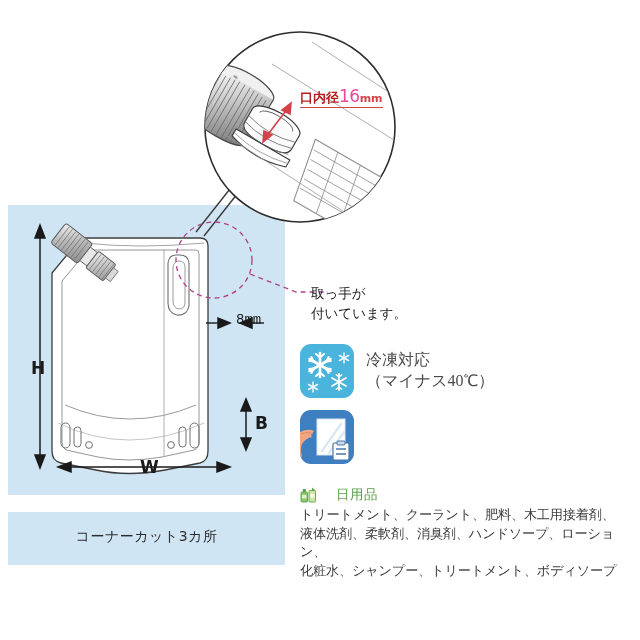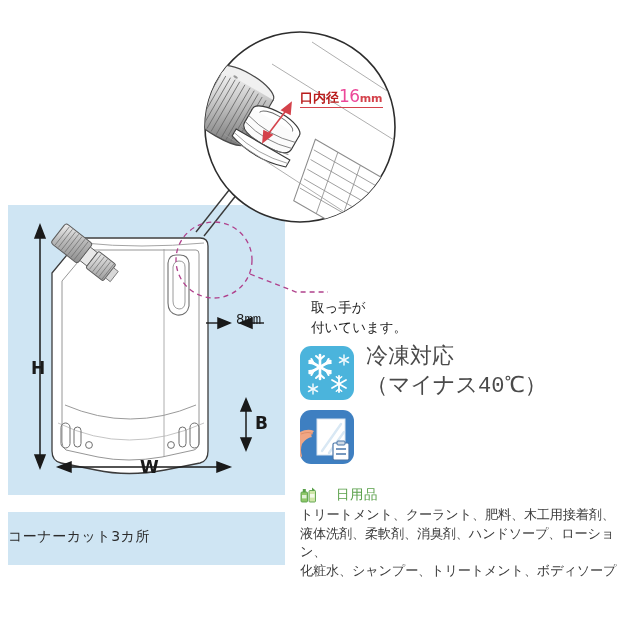--- a/index.html
+++ b/index.html
@@ -29,20 +29,21 @@
     background: #cfe5f3;
   }
   #panel-main  { left: 8px;  top: 205px; width: 277px; height: 290px; }
   #panel-caption { left: 8px; top: 512px; width: 277px; height: 53px; }
 
   .caption-text {
     position: absolute;
     left: 8px;
     top: 528px;
     width: 277px;
+    text-align: center;
     font-size: 14px;
     color: #2c2c2c;
     letter-spacing: 0.5px;
     font-family: "DejaVu Sans", "Liberation Sans", sans-serif;
   }
 
   
   #magnifier-svg {
     position: absolute;
     left: 160px;
@@ -105,26 +106,26 @@
   #mouth-label .unit {
     font-size: 11px;
     font-weight: bold;
     color: #d4424b;
   }
 
   
   #handle-callout {
     position: absolute;
     left: 311px;
-    top: 299px;
+    top: 284px;
     font-size: 13.5px;
     line-height: 1.45;
     color: #1b1b1b;
     white-space: pre-line;
-    font-family: Liberation Mono, monospace;
+    font-family: Liberation Serif, serif;
   }
 
   #callout-svg {
     position: absolute;
     left: 170px;
     top: 230px;
     width: 160px;
     height: 90px;
     overflow: visible;
   }
@@ -141,26 +142,26 @@
 
   .feature-icon {
     width: 54px;
     height: 54px;
     border-radius: 11px;
     position: relative;
     flex: 0 0 auto;
     overflow: hidden;
   }
   .feature-text {
-    font-size: 22px;
+    font-size: 16px;
     line-height: 1.3;
     color: #4a4a4a;
     white-space: pre-line;
     letter-spacing: 0px;
-    font-family: Liberation Mono, monospace;
+    font-family: Liberation Serif, serif;
   }
 
   
   #usage-block {
     position: absolute;
     left: 300px;
     top: 486px;
     width: 336px;
   }
   #usage-head {

